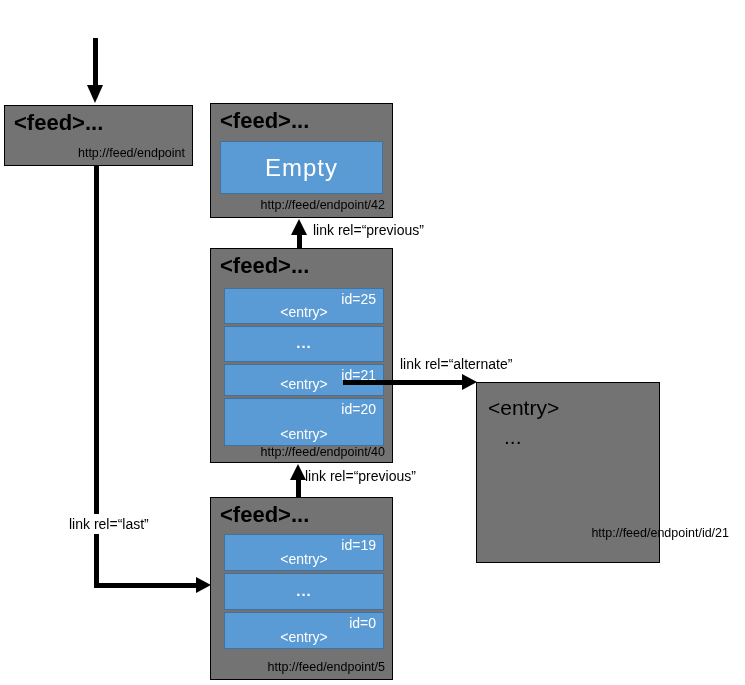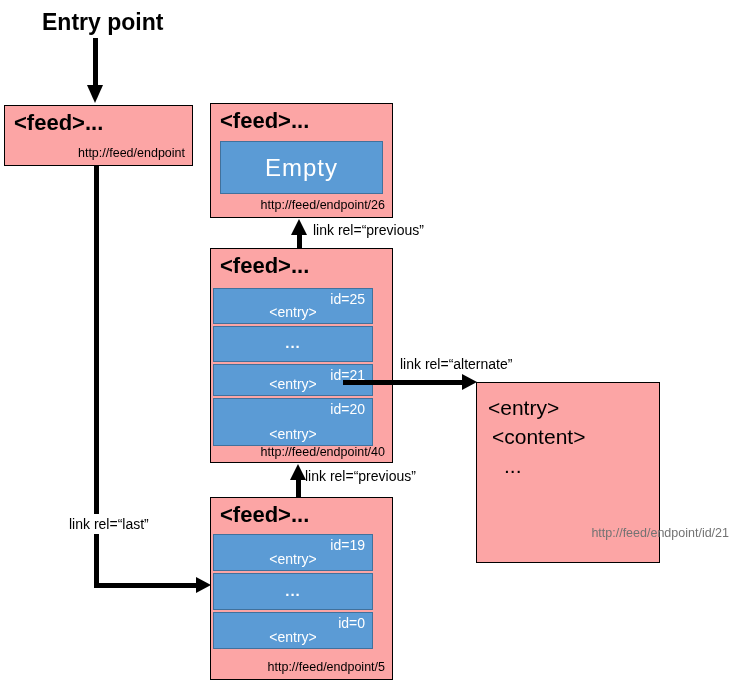--- a/index.html
+++ b/index.html
@@ -4,30 +4,30 @@
 <style>
   * { margin:0; padding:0; box-sizing:border-box; }
   html,body { background:#ffffff; }
   body { font-family:"Liberation Sans", sans-serif; color:#000; }
   #canvas { position:relative; width:745px; height:685px; background:#fff; overflow:hidden; }
 
   .abs { position:absolute; }
 
   .entry-point { left:42px; top:9px; font-size:23px; font-weight:600; color:#000; }
 
-  .box { position:absolute; background:#fca5a5; border:1.5px solid #000; }
+  .box { position:absolute; background:#737373; border:1.5px solid #000; }
   .box-title { position:absolute; left:9px; top:4px; font-size:22px; font-weight:600; color:#000; }
   .box-url { position:absolute; right:7px; bottom:5px; font-size:12.5px; color:#000; white-space:nowrap; }
 
   
   .blue-fill { background:#5B9BD5; border:1px solid #41719C; }
   .empty-box { position:absolute; left:9px; top:37px; width:163px; height:53px;
                display:flex; align-items:center; justify-content:center;
                color:#fff; font-size:24px; letter-spacing:1px; }
-  .rows { position:absolute; left:2px; width:160px;border-radius:16px; }
+  .rows { position:absolute; left:13px; width:160px;border-radius:16px; }
   .row { position:relative; background:#5B9BD5; border:1px solid #41719C; margin-bottom:2px; }
   .row:last-child { margin-bottom:0; }
   .row-label { position:absolute; left:0; right:0; bottom:3px; text-align:center;
                color:#fff; font-size:14px; }
   .row-dots { position:absolute; left:0; right:0; top:50%; transform:translateY(-58%);
               text-align:center; color:#fff; font-size:15px; font-weight:700; letter-spacing:1px; }
   .row-id { position:absolute; top:2px; right:7px; color:#fff; font-size:14px; }
 
   
   .line { position:absolute; background:#000; }
@@ -36,47 +36,46 @@
   .head-up    { border-left:8.5px solid transparent; border-right:8.5px solid transparent; border-bottom:16px solid #000; }
   .head-right { border-top:8.5px solid transparent; border-bottom:8.5px solid transparent; border-left:15px solid #000; }
 
   .edge-label { position:absolute; font-size:14px; color:#000; white-space:nowrap; }
   .edge-label.masked { background:#fff; padding:2px 4px;margin-left:11px; }
 
   
   .detail-lines { position:absolute; left:11px; top:10px; font-size:21px; line-height:29px; color:#000; }
   .detail-lines .l2, .detail-lines .l3 { margin-left:4px; }
   .detail-lines .l4 { margin-left:16px; }
-  .overflow-url { position:absolute; top:526px; right:16px; font-size:12.5px; color:#737373;
+  .overflow-url { position:absolute; top:526px; right:16px; font-size:12.5px; color:#000000;
                   white-space:nowrap; z-index:5; }
 </style>
 </head>
 <body>
 
 <div id="canvas">
 
-  <div class="abs entry-point">Entry point</div>
 
   <div class="line" style="left:93px; top:38px; width:5px; height:47px;"></div>
   <div class="head head-down" style="left:87px; top:85px;"></div>
 
   <div class="box" style="left:4px; top:105px; width:189px; height:61px;">
     <div class="box-title">&lt;feed&gt;...</div>
     <div class="box-url">http://feed/endpoint</div>
   </div>
 
   <div class="line" style="left:94px; top:166px; width:5px; height:420px;"></div>
   <div class="line" style="left:94px; top:583px; width:102px; height:5px;"></div>
   <div class="head head-right" style="left:196px; top:577px;"></div>
   <div class="edge-label masked" style="left:54px; top:514px;">link rel=“last”</div>
 
   <div class="box" style="left:210px; top:103px; width:183px; height:115px;">
     <div class="box-title">&lt;feed&gt;...</div>
     <div class="empty-box blue-fill">Empty</div>
-    <div class="box-url">http://feed/endpoint/26</div>
+    <div class="box-url">http://feed/endpoint/42</div>
   </div>
 
   <div class="head head-up" style="left:291px; top:219px;"></div>
   <div class="line" style="left:297px; top:234px; width:5px; height:14px;"></div>
   <div class="edge-label" style="left:313px; top:222px;">link rel=“previous”</div>
 
   <div class="box" style="left:210px; top:248px; width:183px; height:215px;">
     <div class="box-title">&lt;feed&gt;...</div>
     <div class="rows" style="top:39px;">
       <div class="row" style="height:36px;">
@@ -102,21 +101,20 @@
   <div class="line" style="left:296px; top:479px; width:5px; height:18px;"></div>
   <div class="edge-label" style="left:305px; top:468px;">link rel=“previous”</div>
 
   <div class="line" style="left:343px; top:380px; width:120px; height:5px;"></div>
   <div class="head head-right" style="left:462px; top:374px;"></div>
   <div class="edge-label" style="left:400px; top:356px;">link rel=“alternate”</div>
 
   <div class="box" style="left:476px; top:382px; width:184px; height:181px;">
     <div class="detail-lines">
       <div class="l1">&lt;entry&gt;</div>
-      <div class="l3">&lt;content&gt;</div>
       <div class="l4">...</div>
     </div>
   </div>
 
   <div class="overflow-url">http://feed/endpoint/id/21</div>
 
   <div class="box" style="left:210px; top:497px; width:183px; height:183px;">
     <div class="box-title">&lt;feed&gt;...</div>
     <div class="rows" style="top:36px;">
       <div class="row" style="height:37px;">

